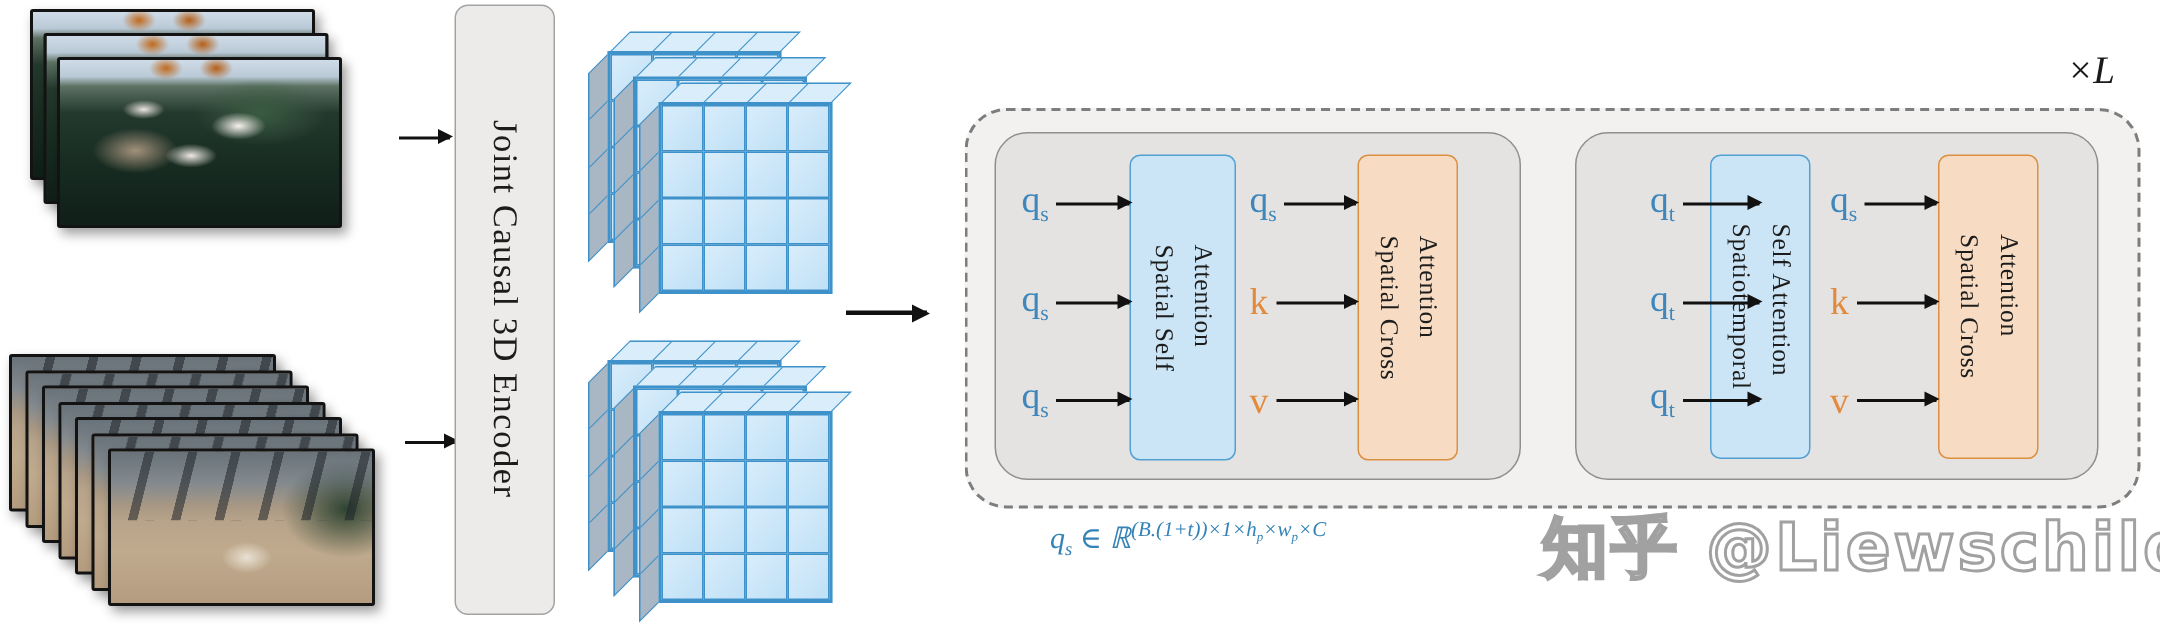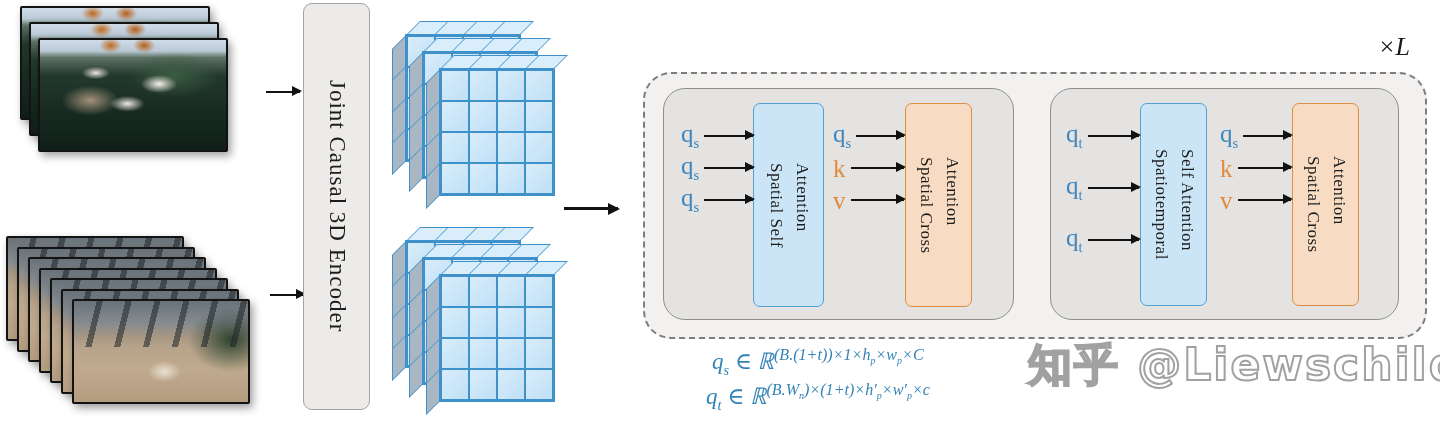--- a/index.html
+++ b/index.html
@@ -74,31 +74,31 @@
   #g1{left:663px;top:88px;width:349px;height:230px;}
   #g2{left:1050px;top:88px;width:347px;height:230px;}
   .attbox{position:absolute;border-radius:7px;display:flex;align-items:center;justify-content:center;}
   .attbox .vtext{font-size:17px;line-height:1.55;letter-spacing:.5px;}
   .selfbox{background:var(--blue-box-fill);border:1.8px solid var(--blue-box-border);}
   .crossbox{background:var(--orange-box-fill);border:1.8px solid var(--orange-box-border);}
   #sa1{left:753px;top:103px;width:69px;height:202px;}
   #ca1{left:905px;top:103px;width:65px;height:202px;}
   #sa2{left:1140px;top:103px;width:65px;height:201px;}
   #ca2{left:1292px;top:103px;width:65px;height:201px;}
-  .io{position:absolute;top:120px;height:163px;display:flex;flex-direction:column;}
+  .io{position:absolute;top:120px;height:163px;display:flex;flex-direction:column;justify-content:space-between;}
   #io1a{left:681px;width:72px;} #io1b{left:833px;width:71px;}
-  #io2a{left:1066px;width:73px;gap:20px;} #io2b{left:1220px;width:71px;}
+  #io2a{left:1100px;width:73px;gap:20px;} #io2b{left:1220px;width:71px;}
   .iorow{display:flex;align-items:center;height:32px;}
   .lab{font-size:25px;line-height:1;}
   .lab sub{font-size:58%;}
   .c-q{color:var(--query-blue);} .c-kv{color:var(--kv-orange);}
   .iorow .harrow{position:relative;flex:1;margin-left:5px;}
   #xl{position:absolute;left:1378px;top:32px;font-size:26px;font-style:italic;color:#1a1a1a;}
   
-  .formula{position:absolute;font-size:23px;font-style:italic;white-space:nowrap;margin-left:12px;}
+  .formula{position:absolute;font-size:20px;font-style:italic;white-space:nowrap;}
   .formula sup{font-size:70%;} .formula sub{font-size:62%;}
   #fqs{left:700px;top:344px;color:var(--formula-blue);}
   #fqt{left:694px;top:379px;color:var(--formula-blue);}
   #fkv{left:1042px;top:360px;color:var(--formula-orange);}
   #watermark{position:absolute;left:1028px;top:336px;font-family:"DejaVu Sans","Liberation Sans",sans-serif;
     font-weight:bold;font-size:44px;letter-spacing:2px;white-space:nowrap;
     color:rgba(255,255,255,.30);-webkit-text-stroke:2px rgba(140,140,140,.82);
     text-shadow:0 1px 2px rgba(255,255,255,.55);z-index:50;}
 </style>
 </head>
@@ -415,16 +415,15 @@
         <span class="lab c-kv">k</span>
         <span class="harrow"></span>
       </div>
     <div class="iorow">
         <span class="lab c-kv">v</span>
         <span class="harrow"></span>
       </div>
   </div>
 
   <div class="formula" id="fqs">q<sub>s</sub> ∈ ℝ<sup>(B.(1+t))×1×h<sub>p</sub>×w<sub>p</sub>×C</sup></div>
-  <div class="formula" id="fqt">q<sub>t</sub> ∈ ℝ<sup>(B.W<sub>n</sub>)×(1+t)×h′<sub>p</sub>×w′<sub>p</sub>×c</sup></div>
 
   <div id="watermark">知乎 @Liewschild</div>
 </div>
 
 </body></html>

